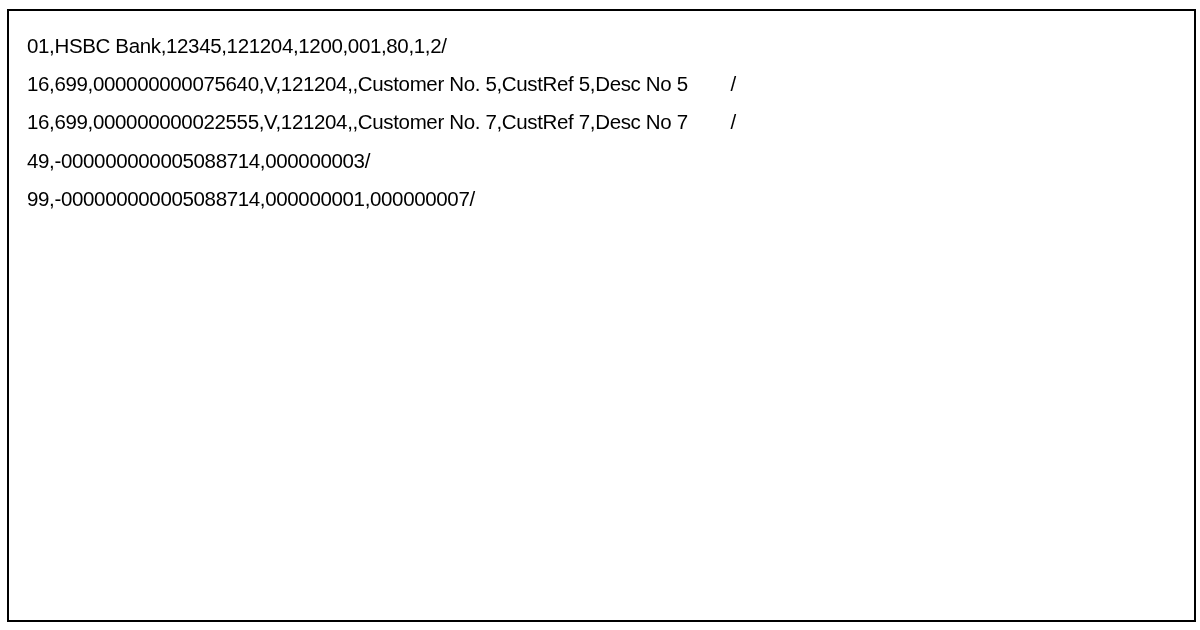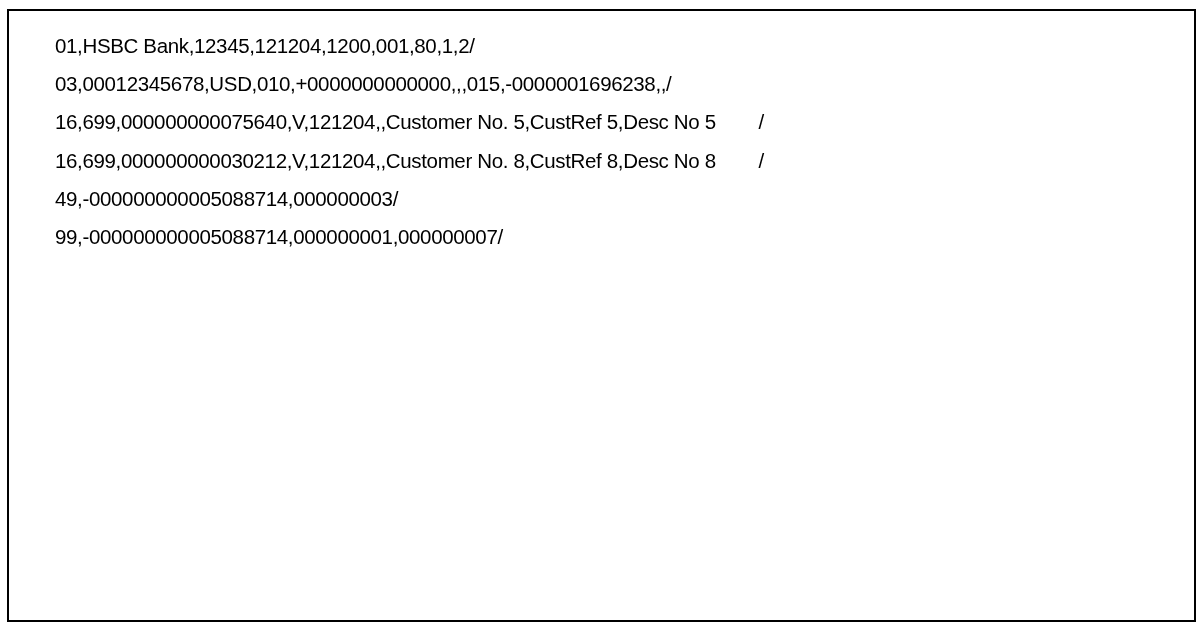--- a/index.html
+++ b/index.html
@@ -38,30 +38,28 @@
   }
   .code-line {
     display: block;
     font-family: "Liberation Sans", sans-serif;
     font-size: 20.5px;
     line-height: 38.2px;
     color: #000000;
     white-space: pre;
     letter-spacing: -0.35px;
     font-weight: 400;
-    margin-left: 28px;
   }
 </style>
 </head>
 <body>
 
 <div id="page">
   <div id="code-box">
     <div id="code-lines">
       <span class="code-line">01,HSBC Bank,12345,121204,1200,001,80,1,2/</span>
-      <span class="code-line">03,00012345678,USD,010,+0000000000000,,,015,-0000001696238,,/</span>
       <span class="code-line">16,699,000000000075640,V,121204,,Customer No. 5,CustRef 5,Desc No 5        /</span>
-      <span class="code-line">16,699,000000000030212,V,121204,,Customer No. 8,CustRef 8,Desc No 8        /</span>
+      <span class="code-line">16,699,000000000022555,V,121204,,Customer No. 7,CustRef 7,Desc No 7        /</span>
       <span class="code-line">49,-000000000005088714,000000003/</span>
       <span class="code-line">99,-000000000005088714,000000001,000000007/</span>
     </div>
   </div>
 </div>
 
 </body></html>

